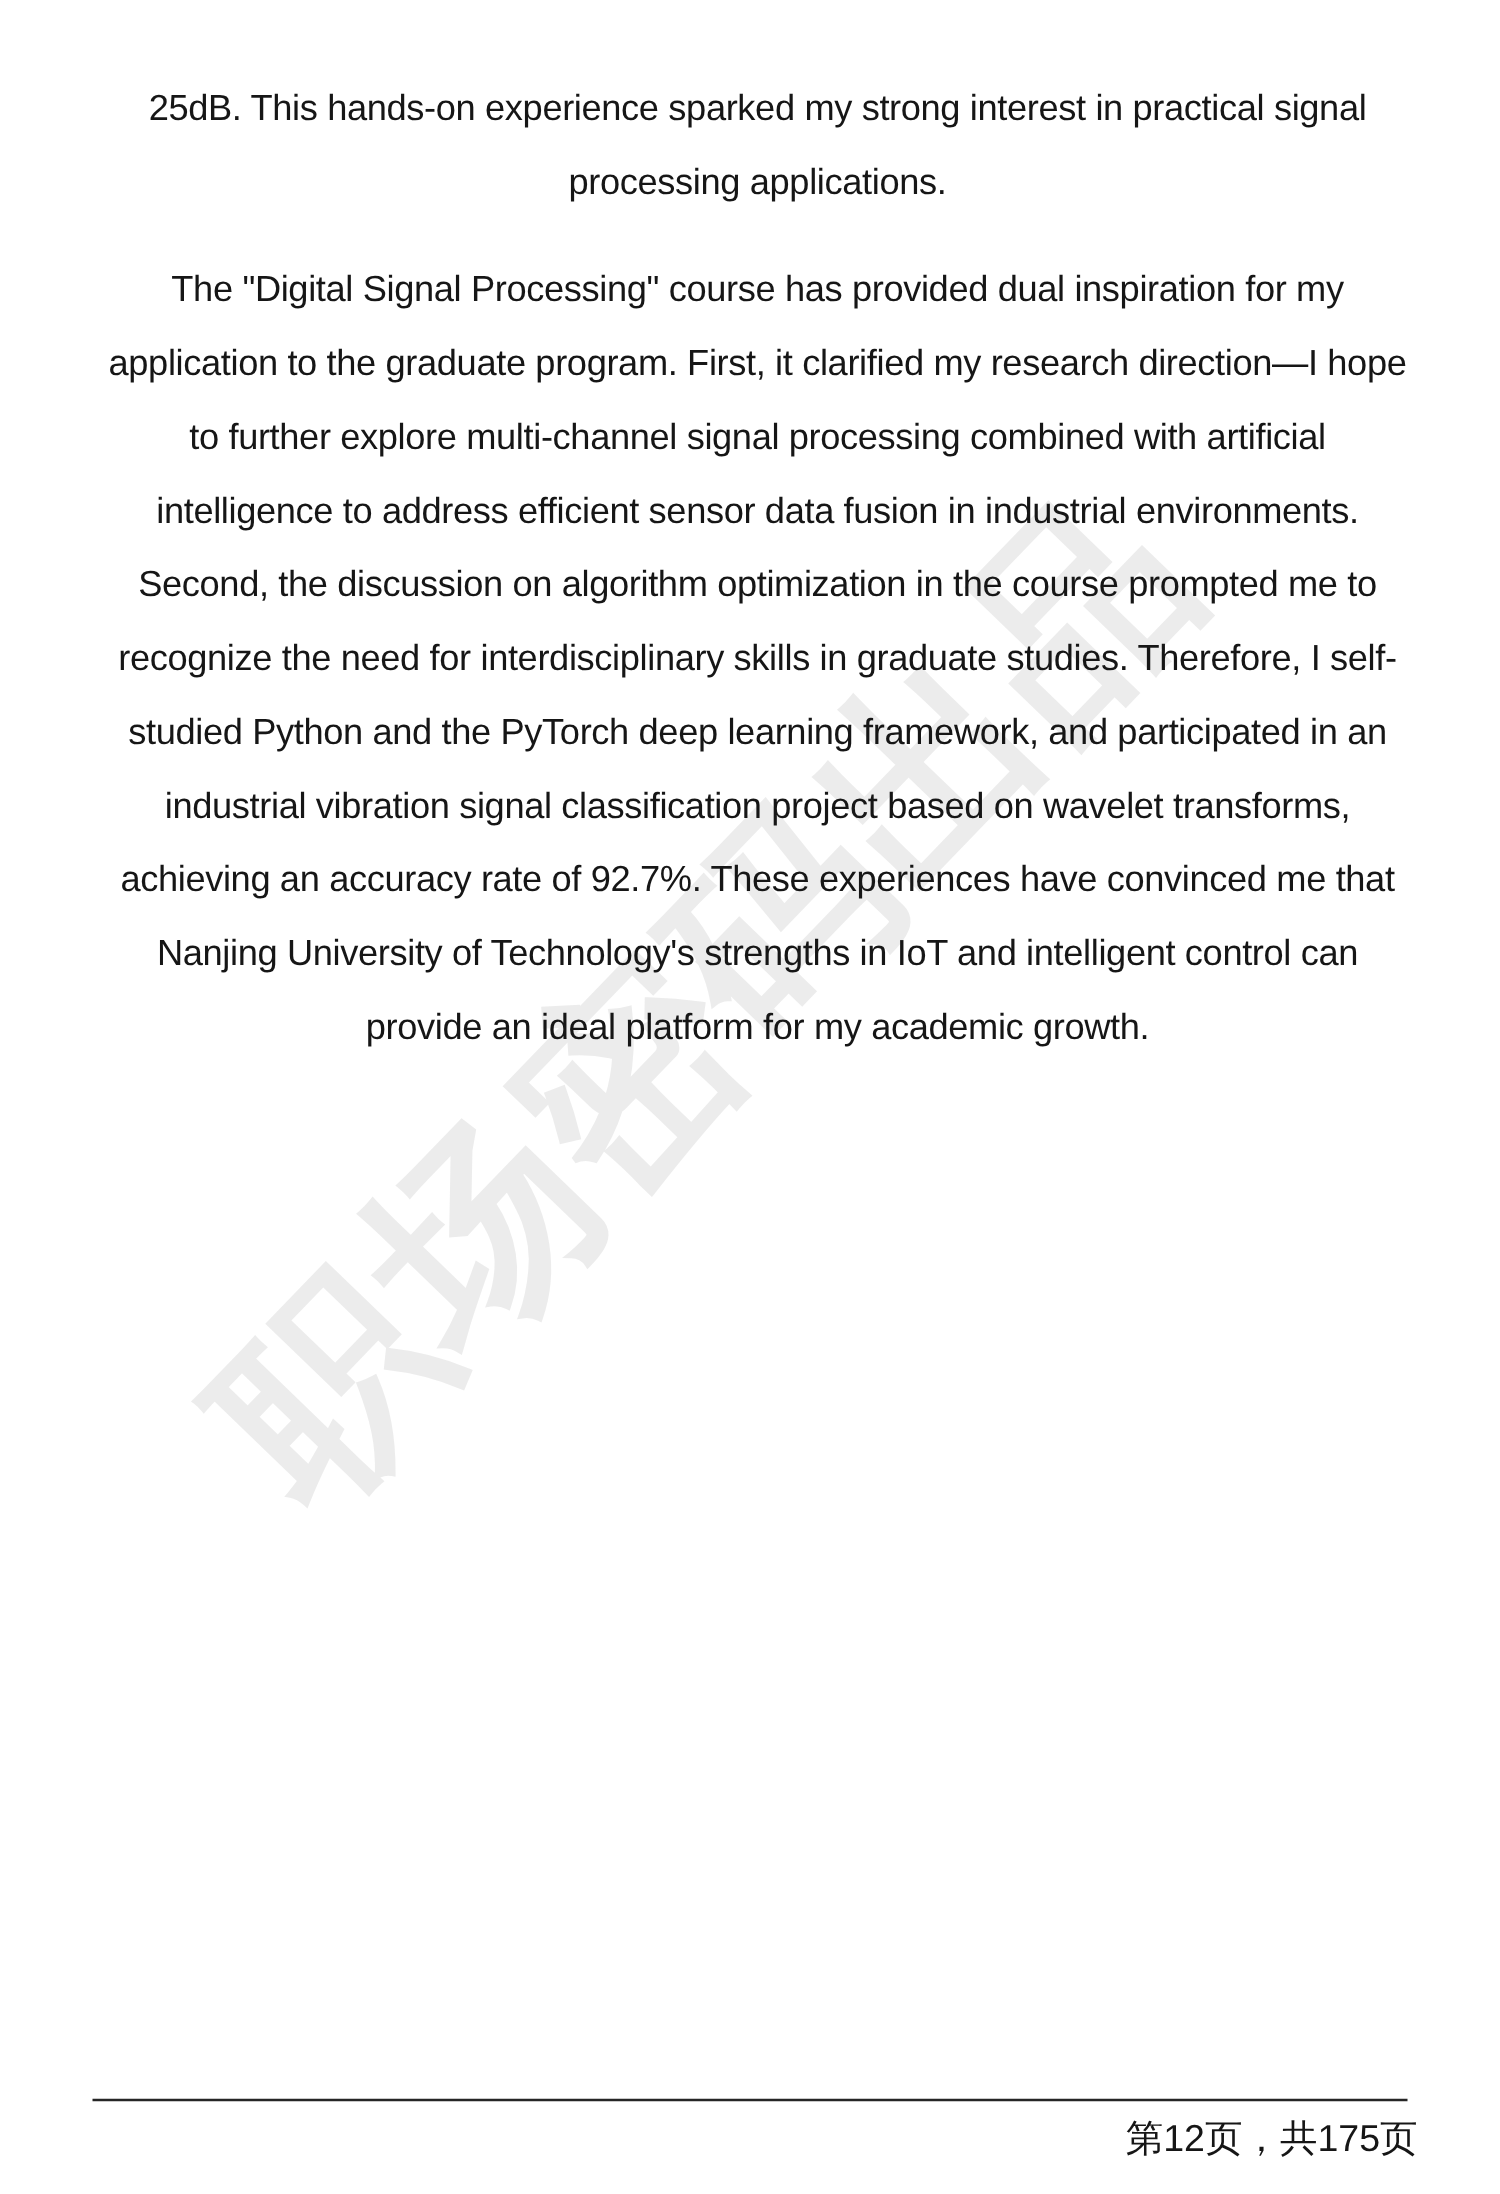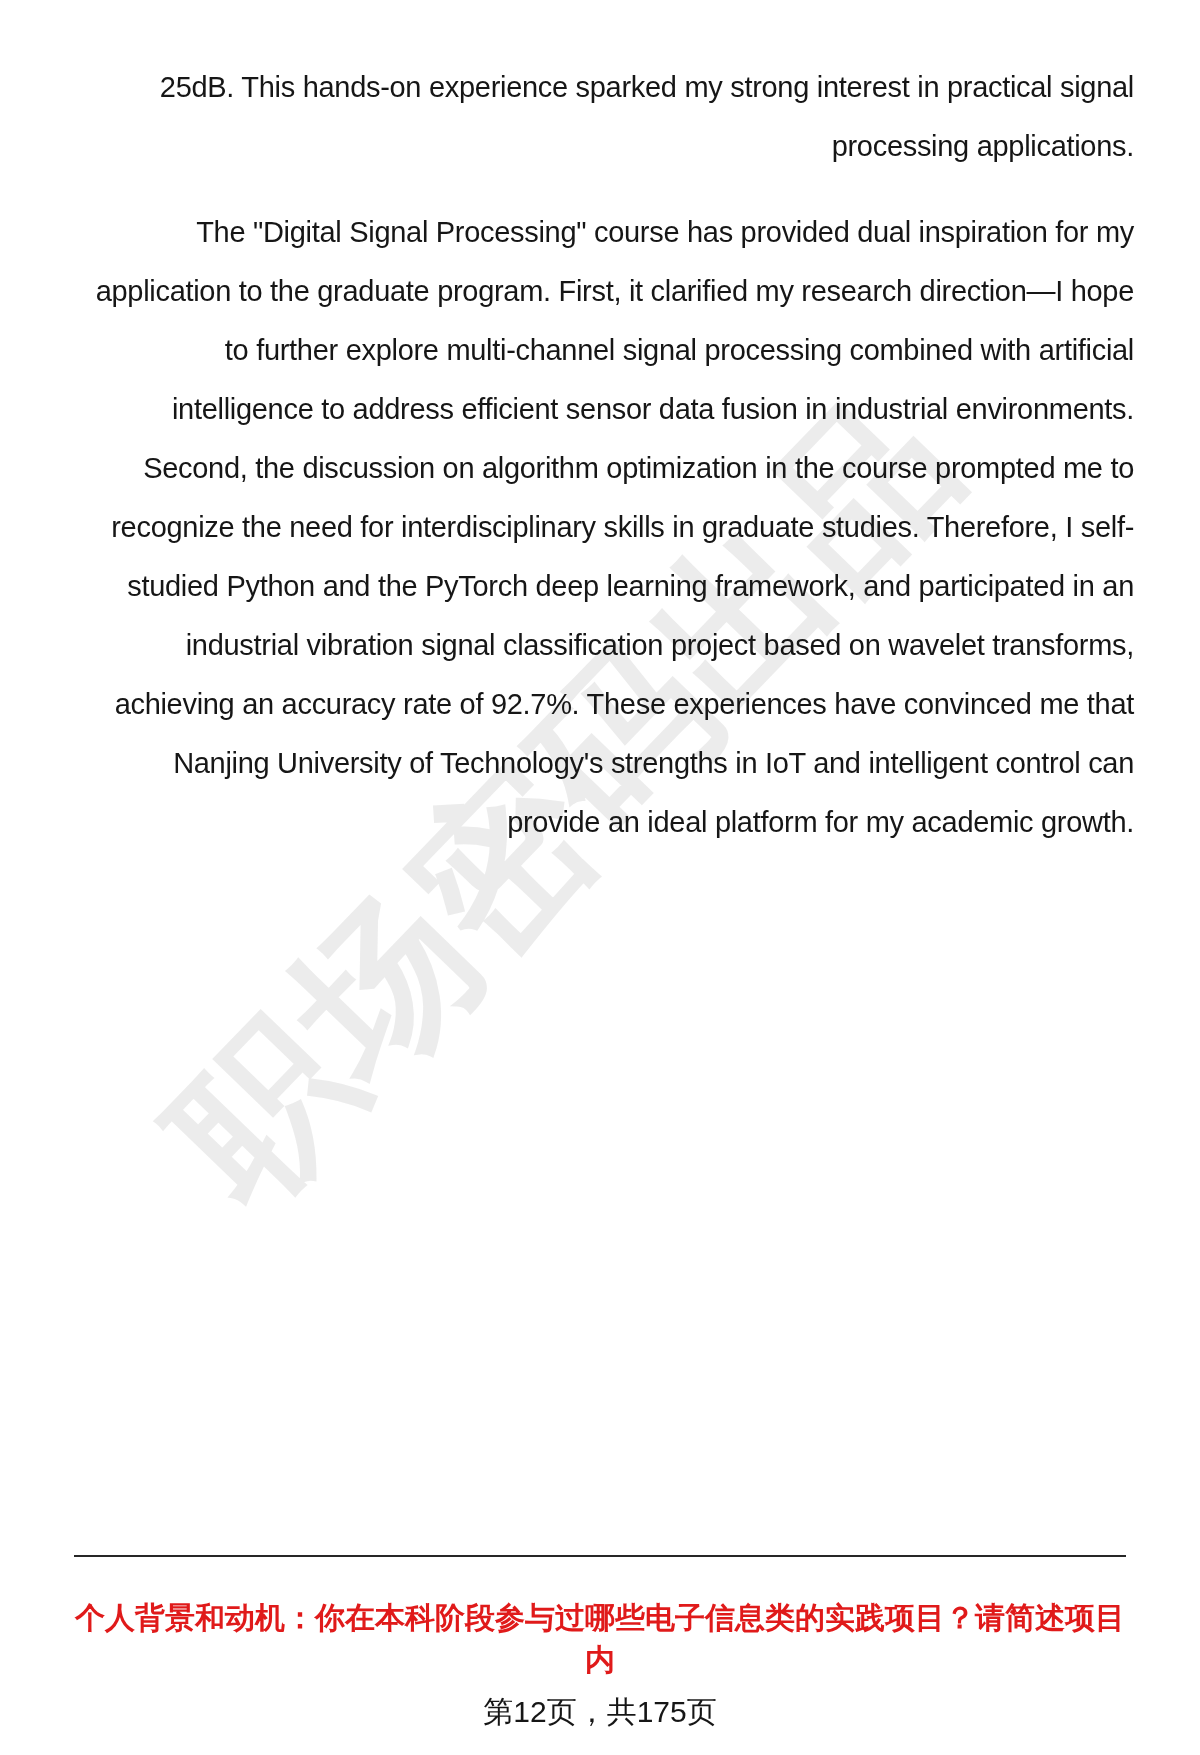--- a/index.html
+++ b/index.html
@@ -29,21 +29,21 @@
   .content {
     position: relative;
     z-index: 1;
     padding: 58px 66px 0 66px;
   }
   p.en {
     font-size: 29px;
     line-height: 59px;
     letter-spacing: -0.3px;
     margin: 0 0 27px 12px;
-    text-align: right;
+    text-align: center;
   }
   .cn-block { margin-top: 28px; }
   p.cn {
     font-size: 30px;
     line-height: 58px;
     margin: 0;
     text-align: justify;
   }
   p.cn.para-gap { margin-top: 30px; }
   .bottom {
@@ -61,21 +61,21 @@
   }
   p.red-question {
     color: #e01a1a;
     font-weight: bold;
     font-size: 30px;
     line-height: 42px;
     text-align: center;
     margin: 40px 0 0 0;
   }
   .page-footer {
-    text-align: center;
+    text-align: right;
     font-size: 30px;
     line-height: 38px;
     margin-top: 12px;
     color: #161616;
   }
 </style>
 </head>
 <body>
 
 <div class="watermark">职场密码出品</div>
@@ -88,17 +88,16 @@
     </section>
 
   <section class="cn-block">
   </section>
 
 
 </main>
 
 <div class="bottom">
   <hr class="divider">
-  <p class="red-question">个人背景和动机：你在本科阶段参与过哪些电子信息类的实践项目？请简述项目内</p>
   <div class="page-footer">
     <span>第12页，共175页</span>
   </div>
 </div>
 
 </body></html>

